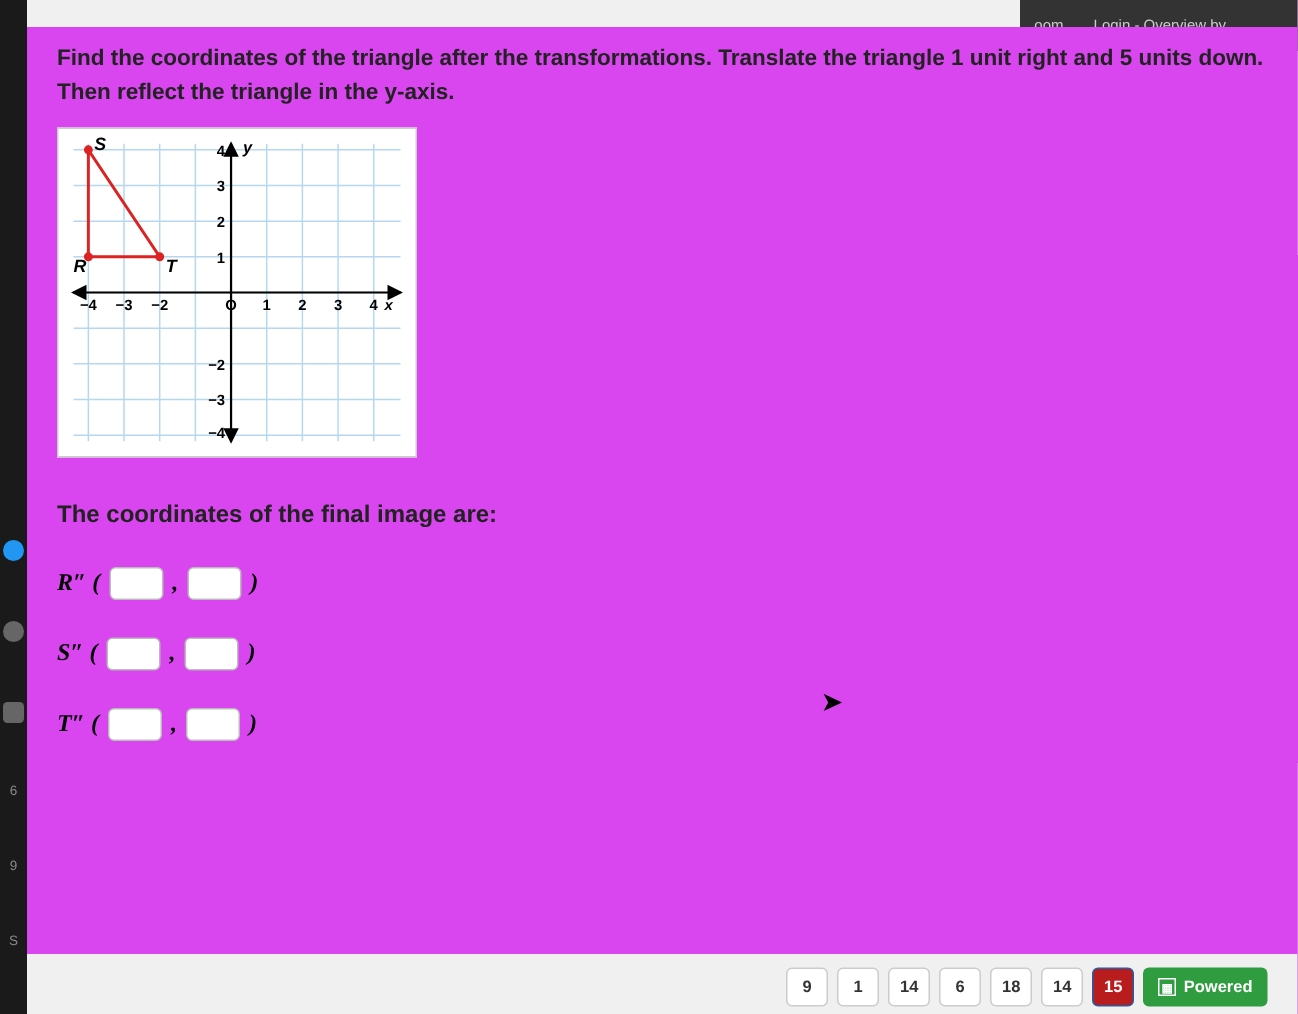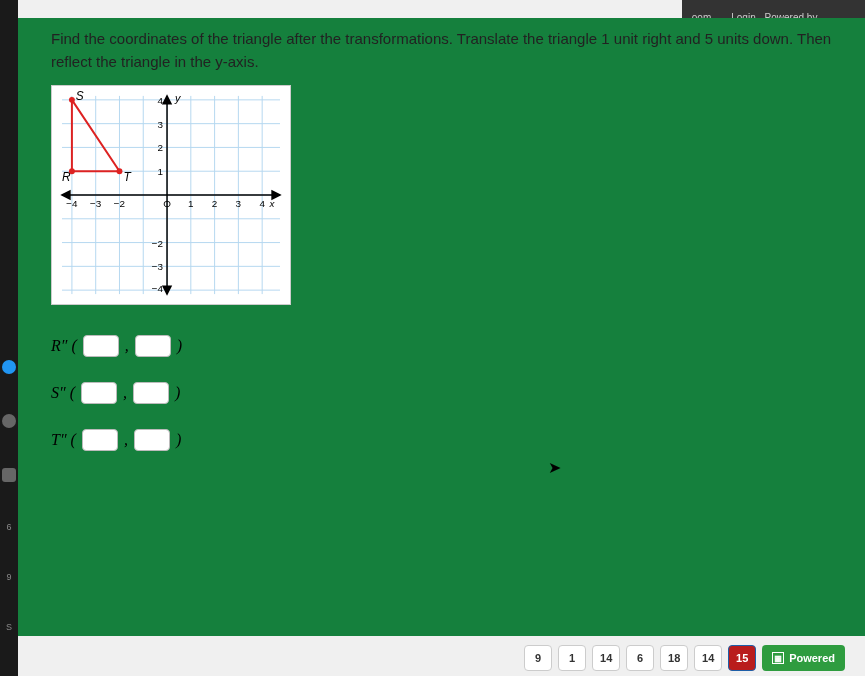--- a/index.html
+++ b/index.html
@@ -50,22 +50,23 @@
       color: #888;
       font-size: 9px;
       text-align: center;
     }
     .content {
       position: absolute;
       left: 18px;
       top: 18px;
       right: 0;
       bottom: 40px;
-      background: #15803d;
-      padding: 10px 33px;
+      background: #d946ef;
+      padding: 10px 20px;
+      font-weight: bold;
     }
     .problem-text {
       font-size: 15px;
       color: #222;
       line-height: 1.5;
       margin-bottom: 12px;
     }
     .graph-container {
       width: 240px;
       height: 220px;
@@ -152,21 +153,21 @@
       top: 440px;
       font-size: 16px;
       color: #000;
     }
   </style>
 </head>
 <body>
 
 <div class="top-bar">
   <span>oom</span>
-  <span>Login - Powered by...</span>
+  <span>Login - Overview by...</span>
 </div>
 
 <div class="sidebar">
   <div class="sidebar-icon icon-blue"></div>
   <div class="sidebar-icon icon-gray"></div>
   <div class="sidebar-icon icon-box"></div>
   <div class="sidebar-label">6</div>
   <div class="sidebar-label">9</div>
   <div class="sidebar-label">S</div>
 </div>
@@ -228,20 +229,21 @@
           <text x="112" y="66">2</text>
           <text x="112" y="90">1</text>
         <text x="112" y="162">−2</text>
           <text x="112" y="186">−3</text>
           <text x="112" y="208">−4</text>
       </g>
       <text x="124" y="16" font-size="11" font-style="italic" fill="#000">y</text>
     </svg>
   </div>
 
+  <div class="answer-heading">The coordinates of the final image are:</div>
 
   <div class="answer-row">
     <span class="label">R″</span>
     <span>(</span>
     <span class="answer-input"></span>
     <span>,</span>
     <span class="answer-input"></span>
     <span>)</span>
   </div>
 

